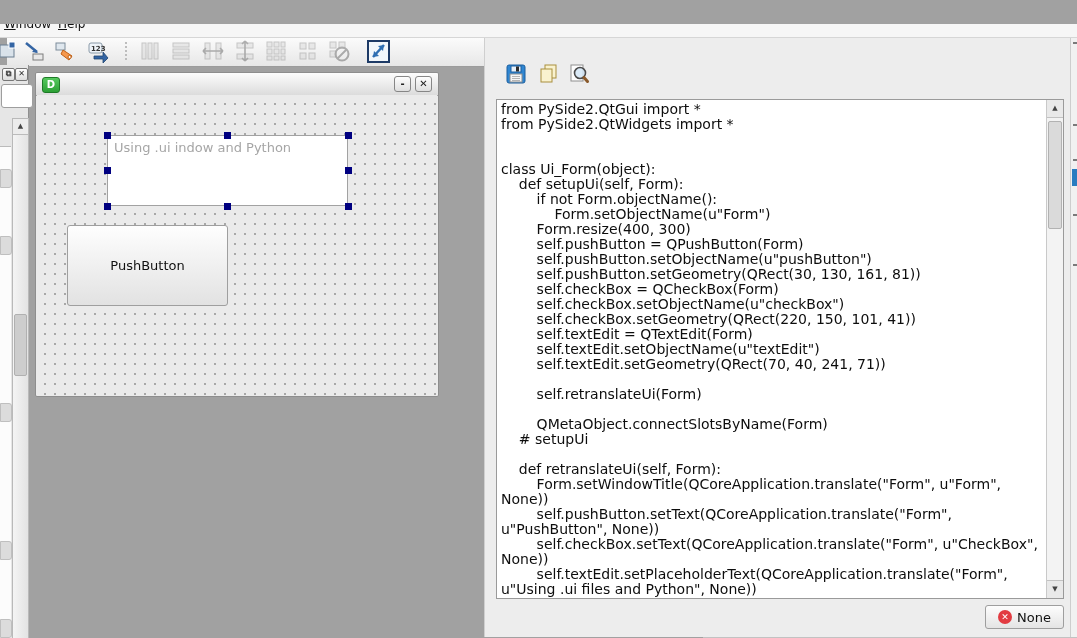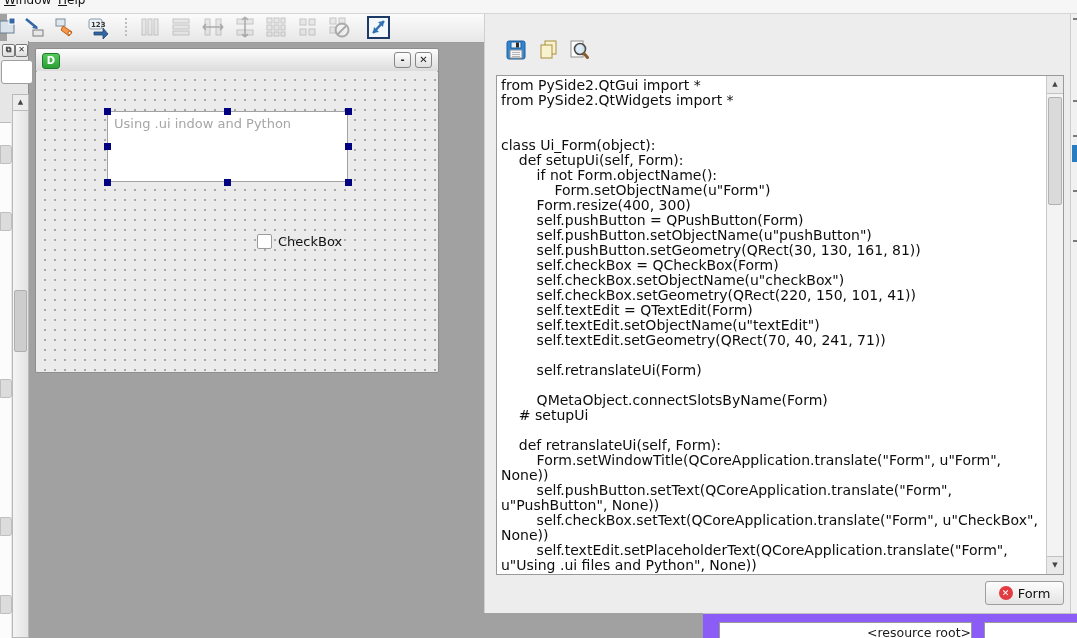--- a/index.html
+++ b/index.html
@@ -1,18 +1,18 @@
 <!DOCTYPE html>
 <html><head>
 <meta charset="utf-8">
 <style>
   html,body{margin:0;padding:0;}
   .screen{position:relative;width:1077px;height:638px;background:#a1a1a1;overflow:hidden;
           font-family:"DejaVu Sans","Liberation Sans",sans-serif;color:#1a1a1a;}
-  .abs{position:absolute;}
+  .abs{position:absolute;margin-top:24px;}
 
   
   .menubar{left:0;top:0;width:1077px;height:13px;background:#f6f6f6;border-bottom:1px solid #d6d6d6;overflow:hidden;}
   .menu-item{position:absolute;top:-7px;font-size:12px;color:#111;}
   .menu-item .mn{text-decoration:underline;}
 
   
   .main-toolbar{left:7px;top:14px;width:484px;height:28px;background:linear-gradient(#fbfbfb,#e7e7e7);border-bottom:1px solid #9c9c9c;}
   .tb-icon{position:absolute;top:1px;width:24px;height:24px;display:flex;align-items:center;justify-content:center;}
   .tb-icon.disabled{opacity:.45;filter:grayscale(1);}
@@ -218,24 +218,21 @@
     <div class="form-content">
       <div class="qtextedit">Using .ui indow and Python</div>
       <div class="handle" style="left:67px;top:37px;"></div>
       <div class="handle" style="left:187px;top:37px;"></div>
       <div class="handle" style="left:308px;top:37px;"></div>
       <div class="handle" style="left:67px;top:72px;"></div>
       <div class="handle" style="left:308px;top:72px;"></div>
       <div class="handle" style="left:67px;top:108px;"></div>
       <div class="handle" style="left:187px;top:108px;"></div>
       <div class="handle" style="left:308px;top:108px;"></div>
-      <div class="qcheckbox">
-        <span class="cb-box"></span>
-        <span>CheckBox</span>
-      </div>
+      <div class="qpushbutton">PushButton</div>
     </div>
   </div>
 
   <div class="abs code-dialog">
     <span class="dlg-icon" style="left:18px;">
       <svg width="24" height="24">
           <rect x="3" y="3" width="18" height="18" rx="2" fill="#2f86d2" stroke="#1c5f9e"></rect>
           <rect x="7" y="4" width="10" height="6" fill="#e9f1f9" stroke="#1c5f9e"></rect>
           <rect x="12" y="4.5" width="3" height="5" fill="#2b2b2b"></rect>
           <rect x="6" y="12" width="12" height="8" fill="#f6f6f6" stroke="#8f8f8f"></rect>
@@ -288,21 +285,21 @@
         self.textEdit.setPlaceholderText(QCoreApplication.translate("Form", u"Using .ui files and Python", None))
     # retranslateUi</pre>
       <div class="vscroll">
         <div class="sb-btn up">▲</div>
         <div class="sb-thumb"></div>
         <div class="sb-btn down">▼</div>
       </div>
     </div>
     <div class="close-btn">
       <span class="close-ico">✕</span>
-      <span>Form</span>
+      <span>None</span>
     </div>
   </div>
 
   <div class="abs res-window">
     <div class="res-box" style="left:16px;width:253px;">
       <span>&lt;resource root&gt;</span>
     </div>
     <div class="res-box" style="left:281px;width:96px;"></div>
   </div>
 

